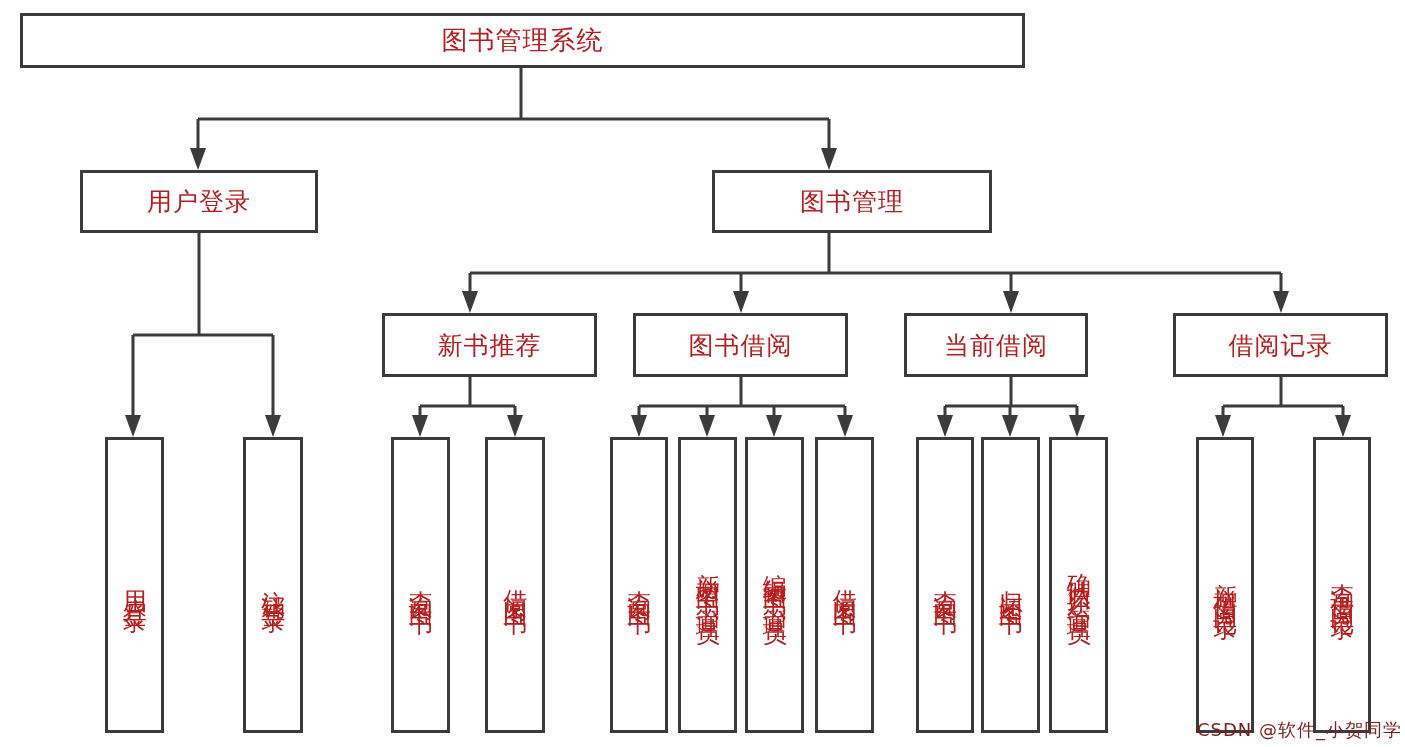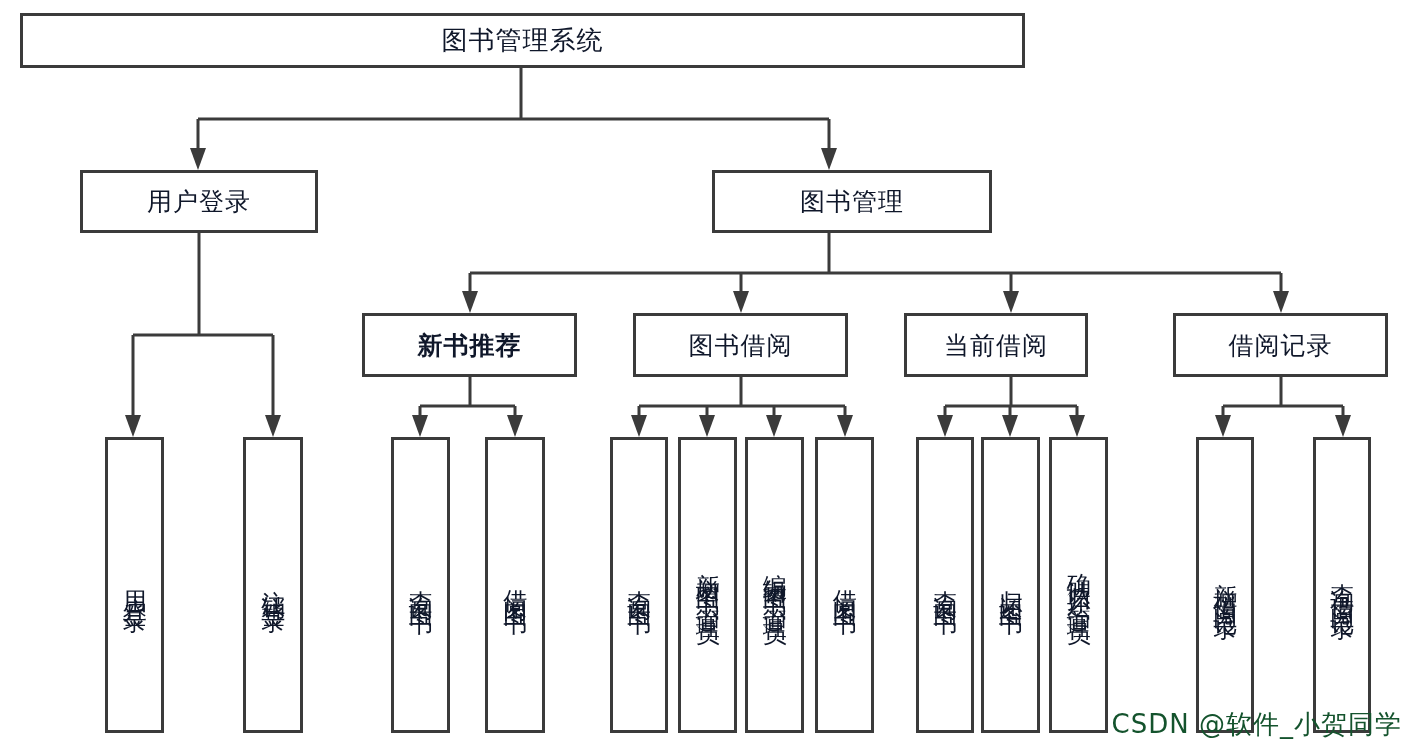--- a/index.html
+++ b/index.html
@@ -18,36 +18,36 @@
     pointer-events: none;
   }
   .node {
     position: absolute;
     box-sizing: border-box;
     border: 3px solid #3b3b3b;
     background: #ffffff;
     display: flex;
     align-items: center;
     justify-content: center;
-    color: #0f172a;
+    color: #b91c1c;
   }
   .h-node { font-size: 25px; letter-spacing: 1px; white-space: nowrap; }
   .v-node .v-text {
     writing-mode: vertical-rl;
     text-orientation: mixed;
     font-size: 24px;
     letter-spacing: 7px;
     line-height: 1.1;
   }
   .watermark {
     position: absolute;
     right: 3px;
     bottom: 5px;
-    font-size: 26px;
-    color: #14532d;
+    font-size: 18px;
+    color: #7f1d1d;
     letter-spacing: 1px;
     z-index: 5;
     white-space: nowrap;
   }
 </style>
 </head>
 <body>
 
 <div class="canvas">
 
@@ -80,21 +80,21 @@
       <polygon points="1215,415 1231,415 1223,437"></polygon>
       <polygon points="1335,415 1351,415 1343,437"></polygon>
     </g>
   </svg>
 
   <div class="node h-node" style="left:20px; top:13px; width:1005px; height:55px; font-size:26px;">图书管理系统</div>
 
   <div class="node h-node" style="left:80px; top:170px; width:238px; height:63px;">用户登录</div>
   <div class="node h-node" style="left:712px; top:170px; width:280px; height:63px;">图书管理</div>
 
-  <div class="node h-node" style="left:362px; top:313px; width:215px; height:64px;font-weight:bold;">新书推荐</div>
+  <div class="node h-node" style="left:382px; top:313px; width:215px; height:64px;">新书推荐</div>
   <div class="node h-node" style="left:633px; top:313px; width:215px; height:64px;">图书借阅</div>
   <div class="node h-node" style="left:904px; top:313px; width:184px; height:64px;">当前借阅</div>
   <div class="node h-node" style="left:1173px; top:313px; width:215px; height:64px;">借阅记录</div>
 
   <div class="node v-node" style="left:105px; top:437px; width:59px; height:296px;">
     <span class="v-text">用户登录</span>
   </div>
   <div class="node v-node" style="left:243px; top:437px; width:60px; height:296px;">
     <span class="v-text">注销登录</span>
   </div>

